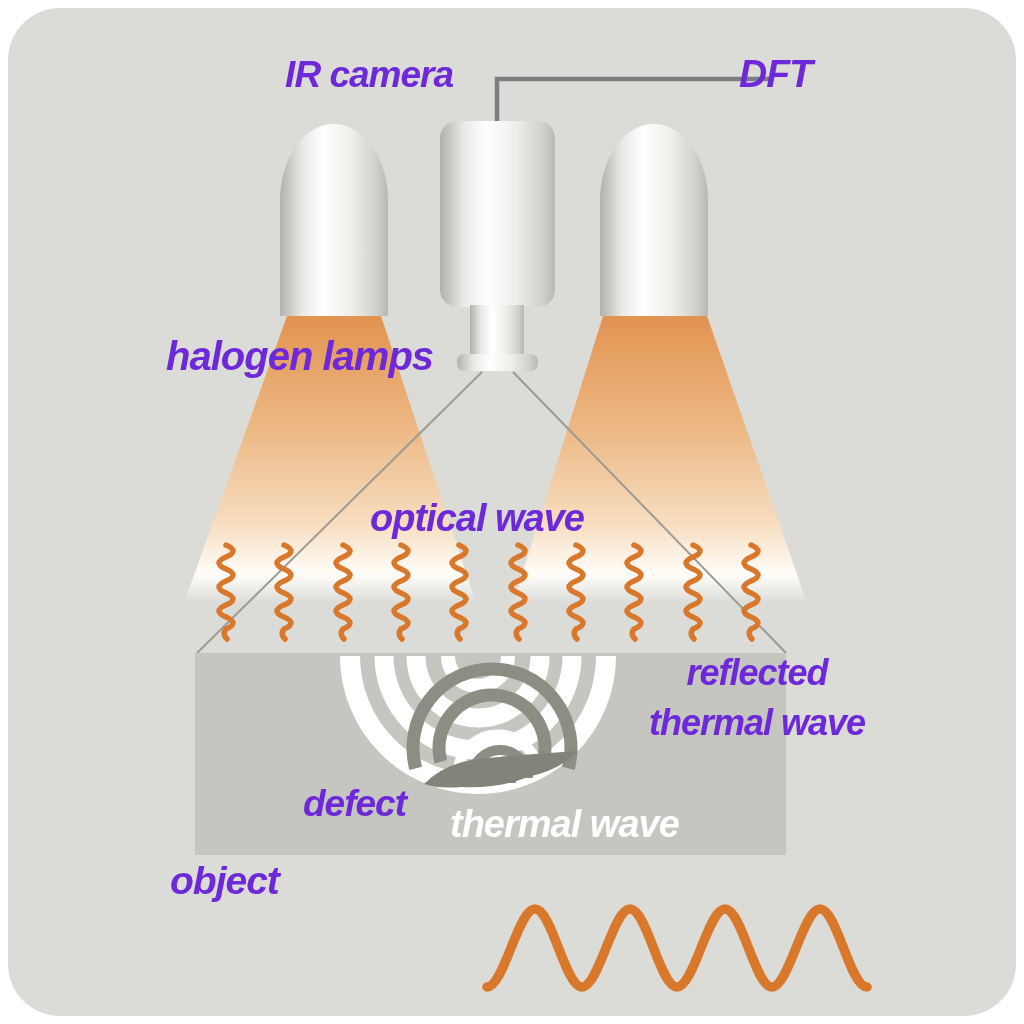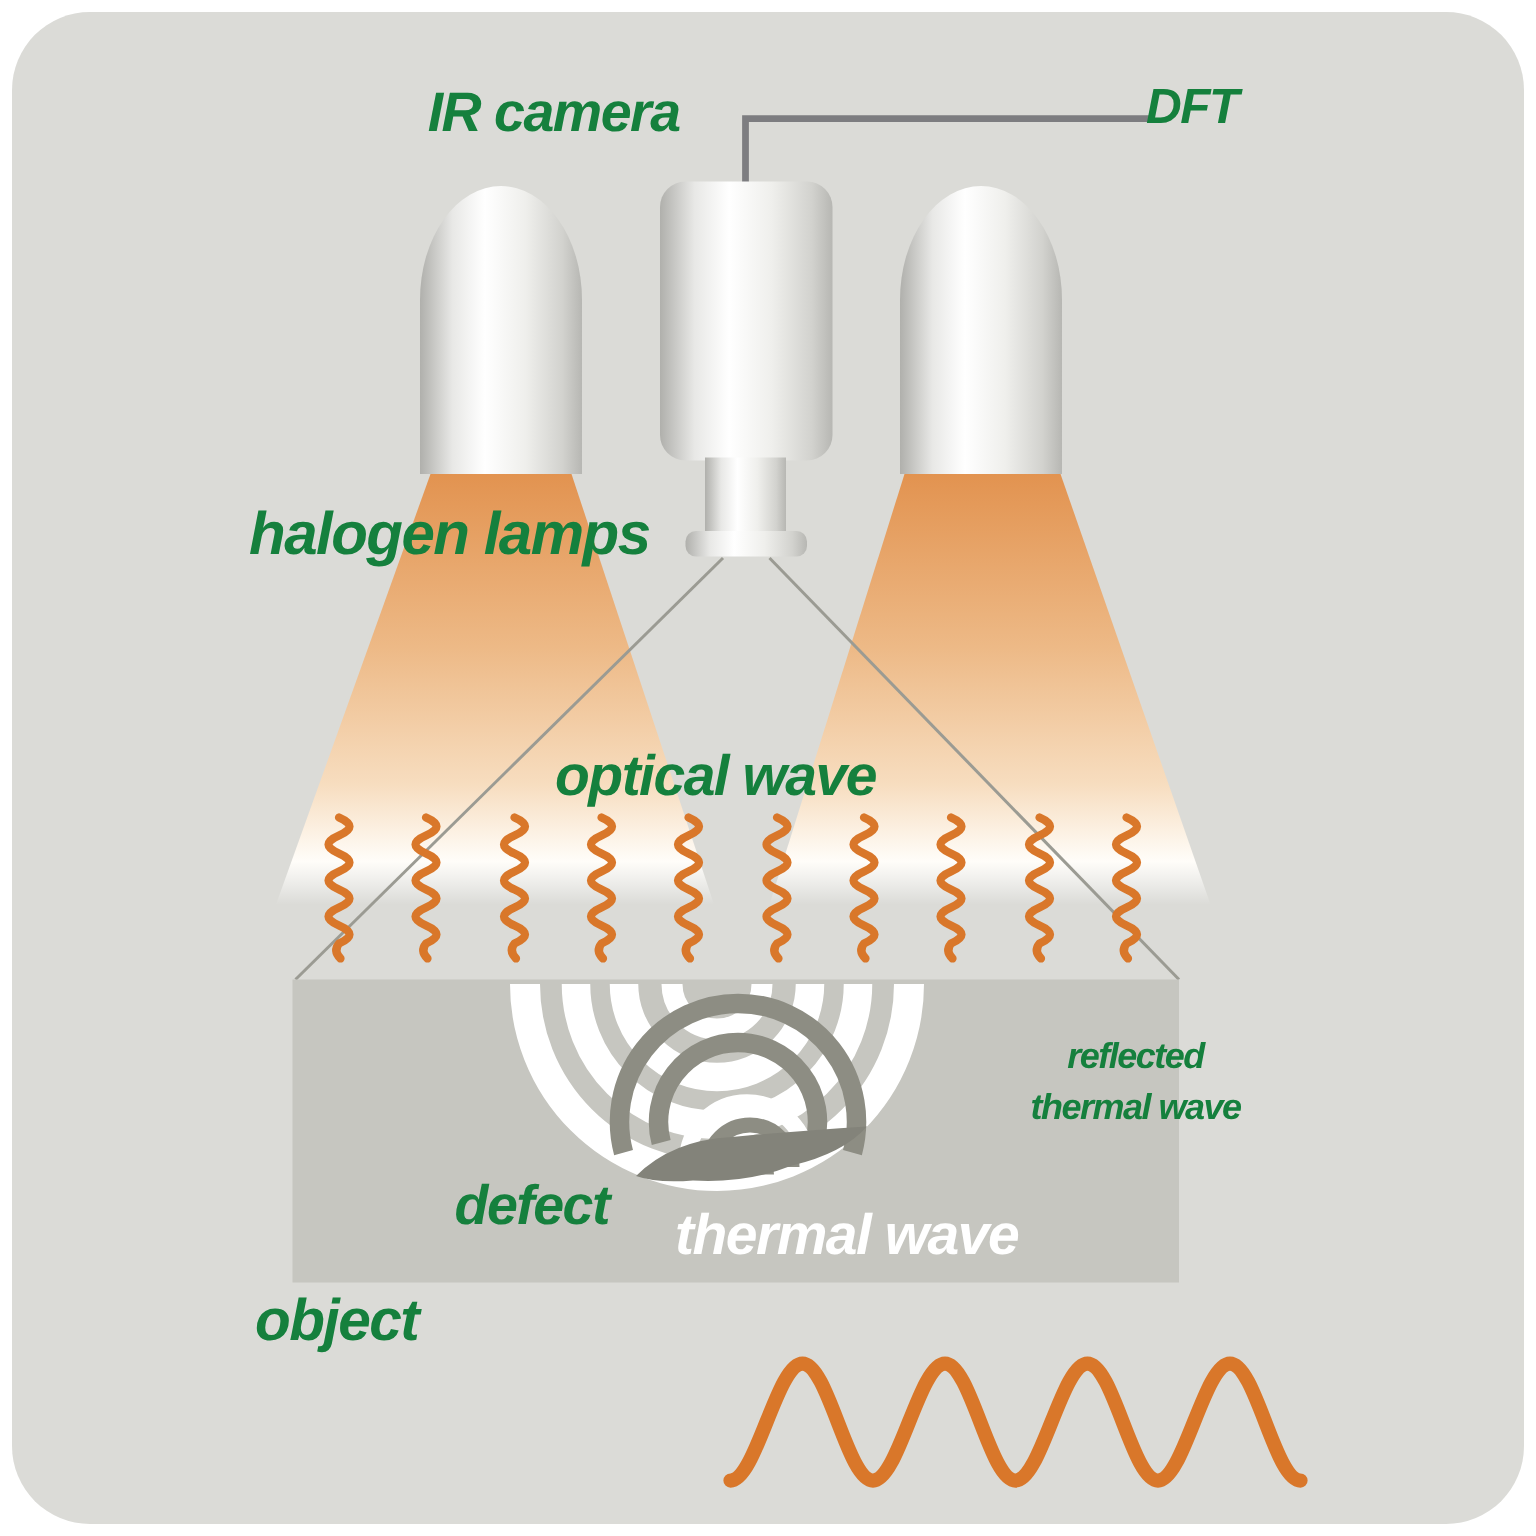--- a/index.html
+++ b/index.html
@@ -3,29 +3,29 @@
 <meta charset="utf-8">
 <style>
   html,body{margin:0;padding:0;background:#ffffff;}
   #stage{
     position:relative;width:1024px;height:1024px;overflow:hidden;
     font-family:"Liberation Sans",sans-serif;background:#ffffff;
   }
   #canvas{position:absolute;left:0;top:0;}
   .lbl{
     position:absolute;font-weight:bold;font-style:italic;
-    color:#15803d;letter-spacing:-1px;white-space:nowrap;line-height:1.1;
+    color:#6d28d9;letter-spacing:-1px;white-space:nowrap;line-height:1.1;
   }
   .lbl-ir{left:263px;top:55px;width:190px;font-size:37px;text-align:right;}
-  .lbl-dft{left:764px;top:53px;font-size:33px;}
+  .lbl-dft{left:739px;top:53px;font-size:39px;}
   .lbl-halogen{left:146px;top:334px;font-size:40px;margin-left:20px;}
   .lbl-optical{left:370px;top:498px;font-size:38px;}
   .lbl-defect{left:303px;top:784px;font-size:37px;}
   .lbl-thermal{left:450px;top:804px;font-size:38px;color:#ffffff;}
-  .lbl-reflected{left:637px;top:688px;width:240px;font-size:24px;text-align:center;line-height:1.4;}
+  .lbl-reflected{left:637px;top:648px;width:240px;font-size:36px;text-align:center;line-height:1.4;}
   .lbl-object{left:170px;top:860px;font-size:39px;}
 </style>
 </head>
 <body>
 
 <div id="stage">
 
   <svg id="canvas" width="1024" height="1024" viewBox="0 0 1024 1024">
     <defs>
       <linearGradient id="lampGrad" x1="0" y1="0" x2="1" y2="0">

